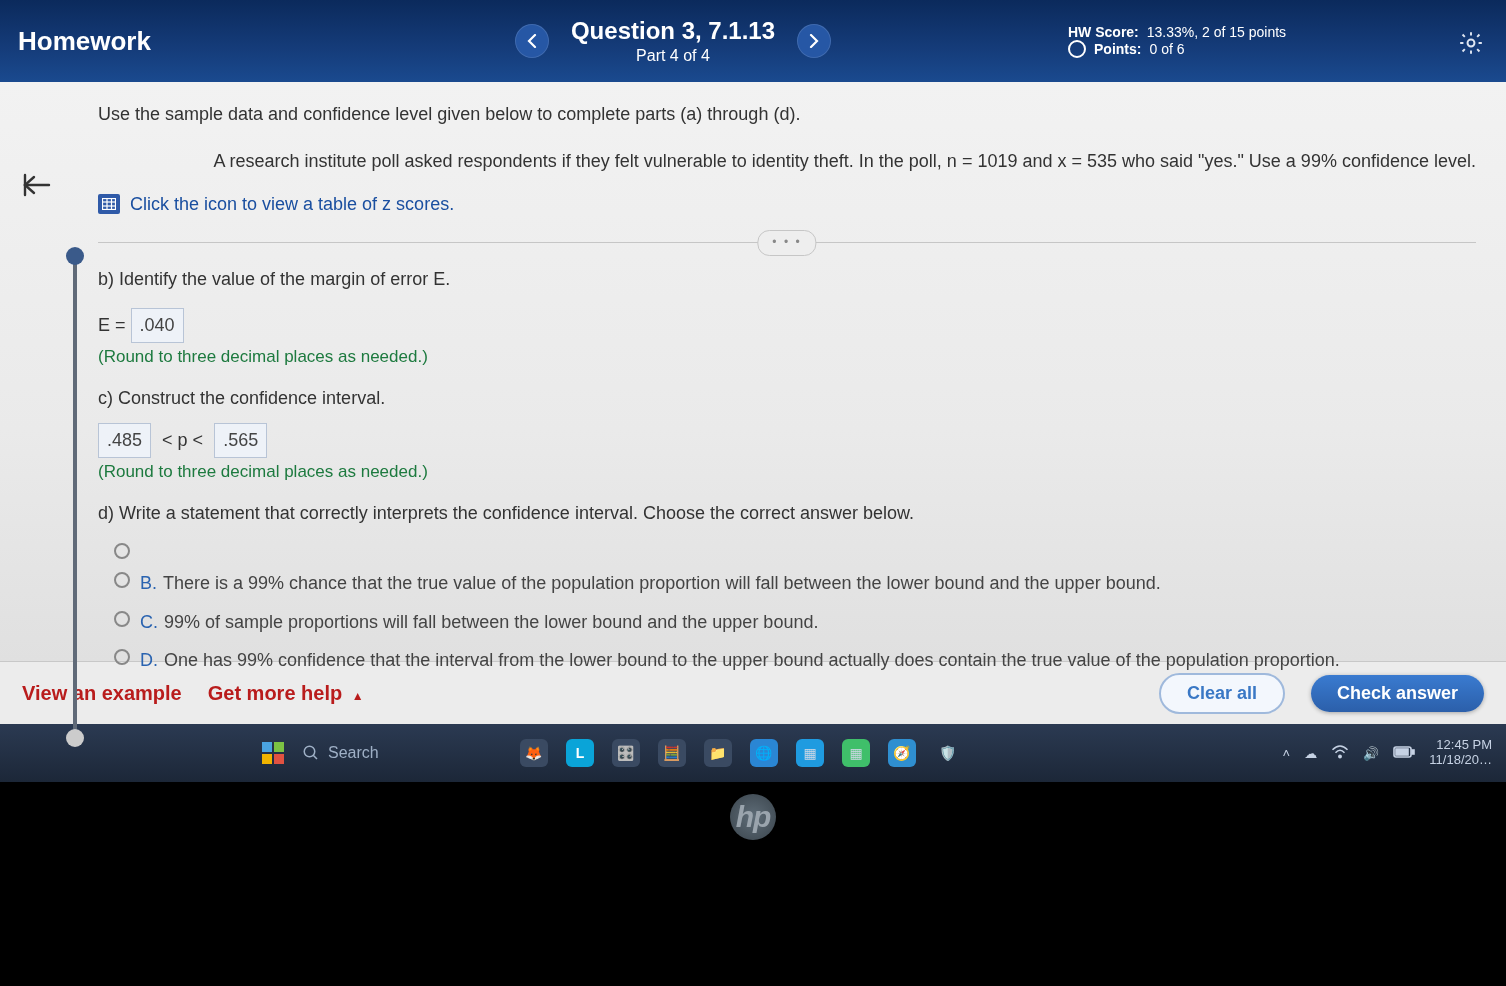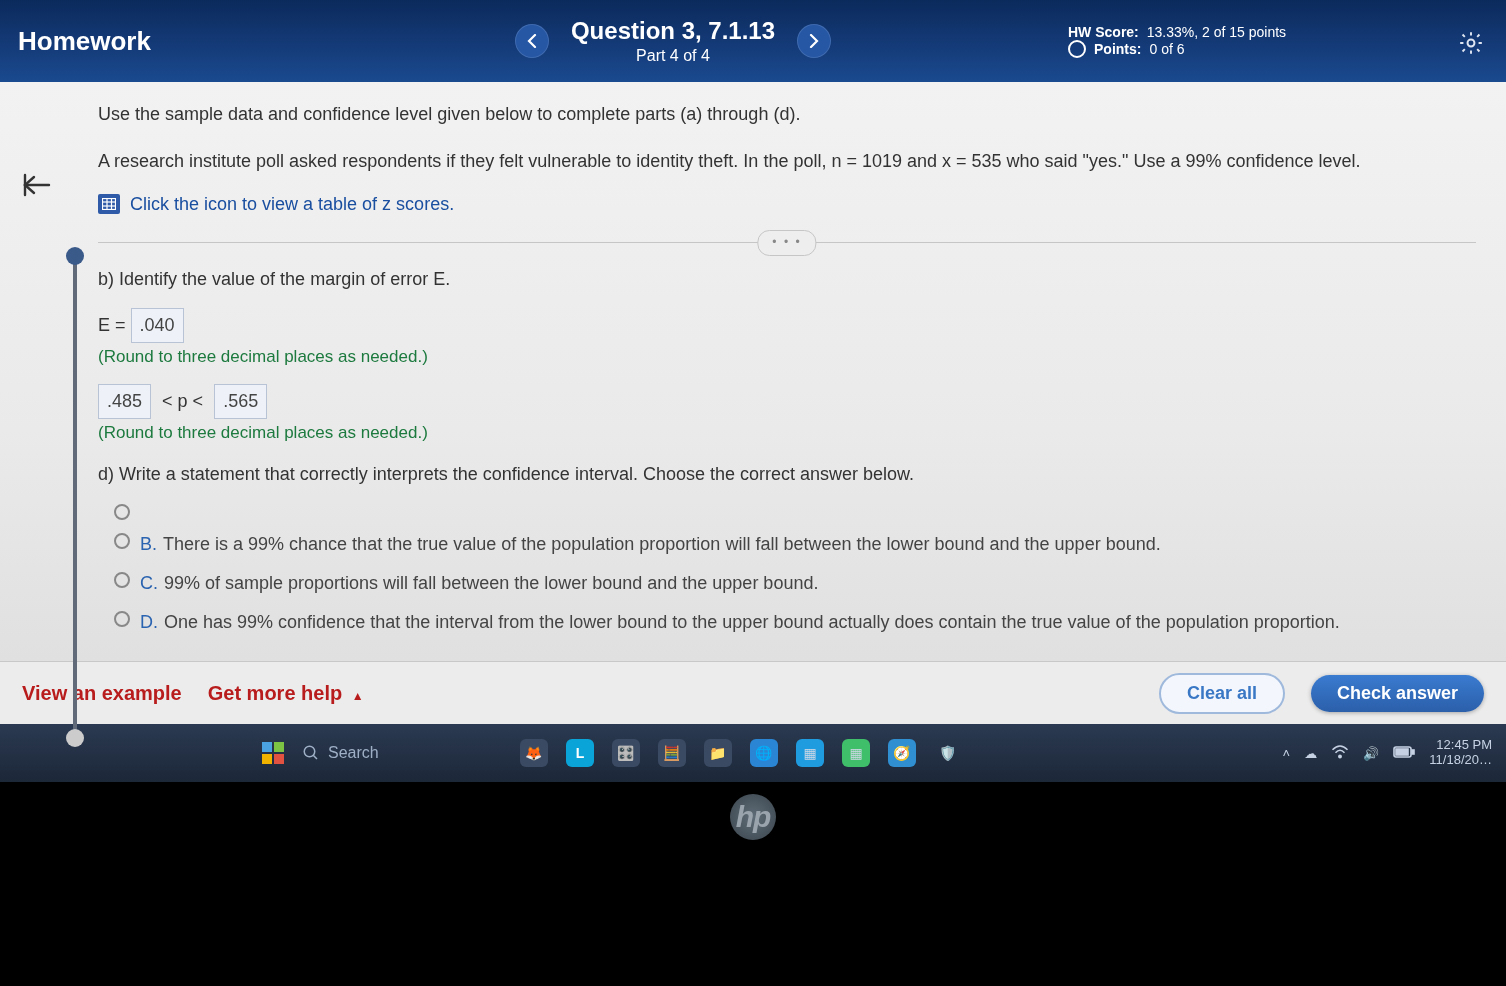--- a/index.html
+++ b/index.html
@@ -29,21 +29,21 @@
     height: 580px; position:relative; color:#222; padding: 18px 20px 6px 18px;
     border-bottom: 1px solid #c8c8c8;
   }
   .collapse-k { position:absolute; left:22px; top:90px; font-size:28px; color:#333; font-weight:600; }
   .scroll-col { position:absolute; left:66px; top:165px; display:flex; flex-direction:column; align-items:center; gap:4px; }
   .bead { width:18px; height:18px; border-radius:50%; }
   .bead.top { background:#3a5a8a; }
   .bead.bottom { background:#ccc; margin-top:460px; }
   .track { position:absolute; left:73px; top:180px; width:4px; height:480px; background:#606a78; border-radius:3px; }
   .body-text { margin-left: 80px; margin-right: 10px; font-size:18px; color:#333; line-height:1.6; }
-  .instr2 { margin-top:18px; }
+  .instr2 { margin-top:18px;text-align:right; }
   .z-link { margin-top:14px; display:flex; align-items:center; gap:10px; }
   .z-icon { width:22px; height:20px; background:#2f5aa8; display:inline-flex; align-items:center; justify-content:center; border-radius:2px; }
   .z-icon svg { width:14px; height:12px; }
   .z-text { color:#1a4fa0; cursor:pointer; }
   .divider { margin: 24px 0 10px 0; border:0; border-top:1px solid #c6c6c6; position:relative; }
   .ellipsis-pill { position:absolute; left:50%; top:-12px; transform:translateX(-50%); background:#eee; border:1px solid #c6c6c6; border-radius:12px; padding:2px 14px; font-size:12px; color:#888; letter-spacing:2px; }
   .part { margin-top: 10px; }
   .val-input { background:#eef2f8; border:1px solid #b8c4d6; padding:2px 8px; display:inline-block; color:#444; }
   .hint { color:#1d7a3f; font-size:17px; }
   .mc-list { margin-top:12px; }
@@ -151,20 +151,21 @@
     <div class="part" style="margin-top:22px;">
       <div style="font-weight:400;">b) Identify the value of the margin of error E.</div>
       <div style="margin-top:14px;">
         <span>E =</span>
         <span class="val-input">.040</span>
       </div>
       <div class="hint">(Round to three decimal places as needed.)</div>
     </div>
 
     <div class="part" style="margin-top:14px;">
+      <div>c) Construct the confidence interval.</div>
       <div style="margin-top:10px;">
         <span class="val-input">.485</span>
         <span style="margin:0 6px;">&lt; p &lt;</span>
         <span class="val-input">.565</span>
       </div>
       <div class="hint">(Round to three decimal places as needed.)</div>
     </div>
 
     <div class="part" style="margin-top:14px;">
       <div>d) Write a statement that correctly interprets the confidence interval. Choose the correct answer below.</div>

